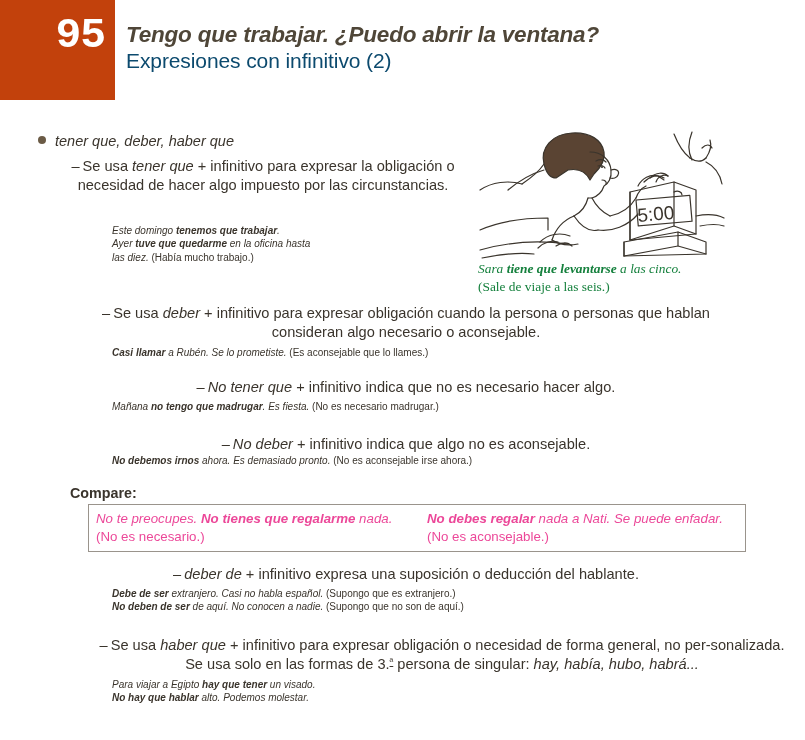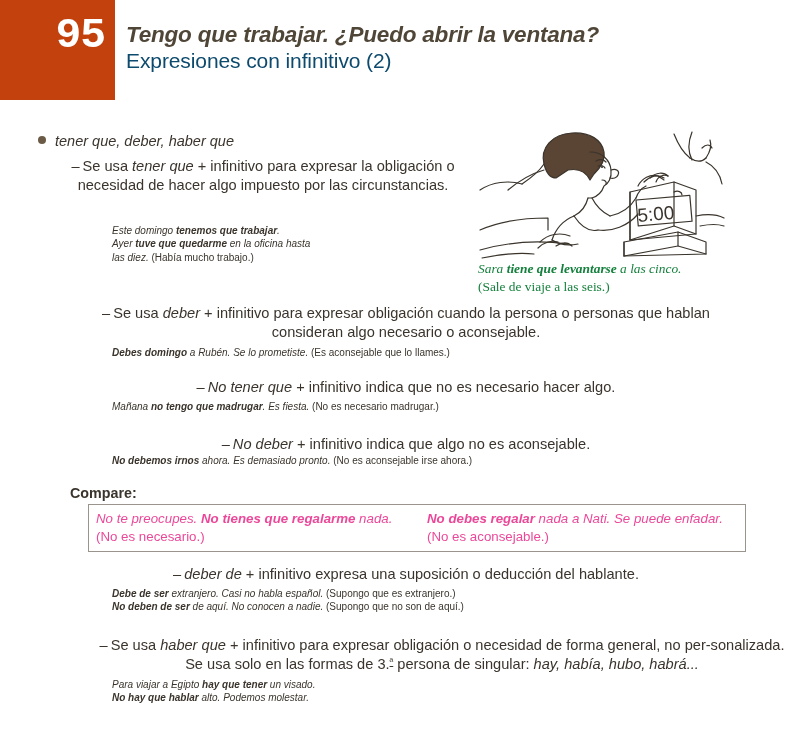--- a/index.html
+++ b/index.html
@@ -285,21 +285,21 @@
     <div>
       <span class="plain">(Sale de viaje a las seis.)</span>
     </div>
   </div>
 
   <div class="rule" style="left:68px; top:204px; width:676px;">
     <span class="dash">–</span><span>Se usa </span><i>deber</i><span> + infinitivo para expresar obligación cuando la persona o personas que hablan consideran algo necesario o aconsejable.</span>
   </div>
   <div class="examples" style="left:112px; top:246px; width:640px;">
     <div>
-      <b>Debes domingo</b><span> a Rubén. Se lo prometiste. </span><span class="plain">(Es aconsejable que lo llames.)</span>
+      <b>Casi llamar</b><span> a Rubén. Se lo prometiste. </span><span class="plain">(Es aconsejable que lo llames.)</span>
     </div>
   </div>
 
   <div class="rule" style="left:68px; top:278px; width:676px;">
     <span class="dash">–</span><i>No tener que</i><span> + infinitivo indica que no es necesario hacer algo.</span>
   </div>
   <div class="examples" style="left:112px; top:300px; width:640px;">
     <div>
       <span>Mañana </span><b>no tengo que madrugar</b><span>. Es fiesta. </span><span class="plain">(No es necesario madrugar.)</span>
     </div>

